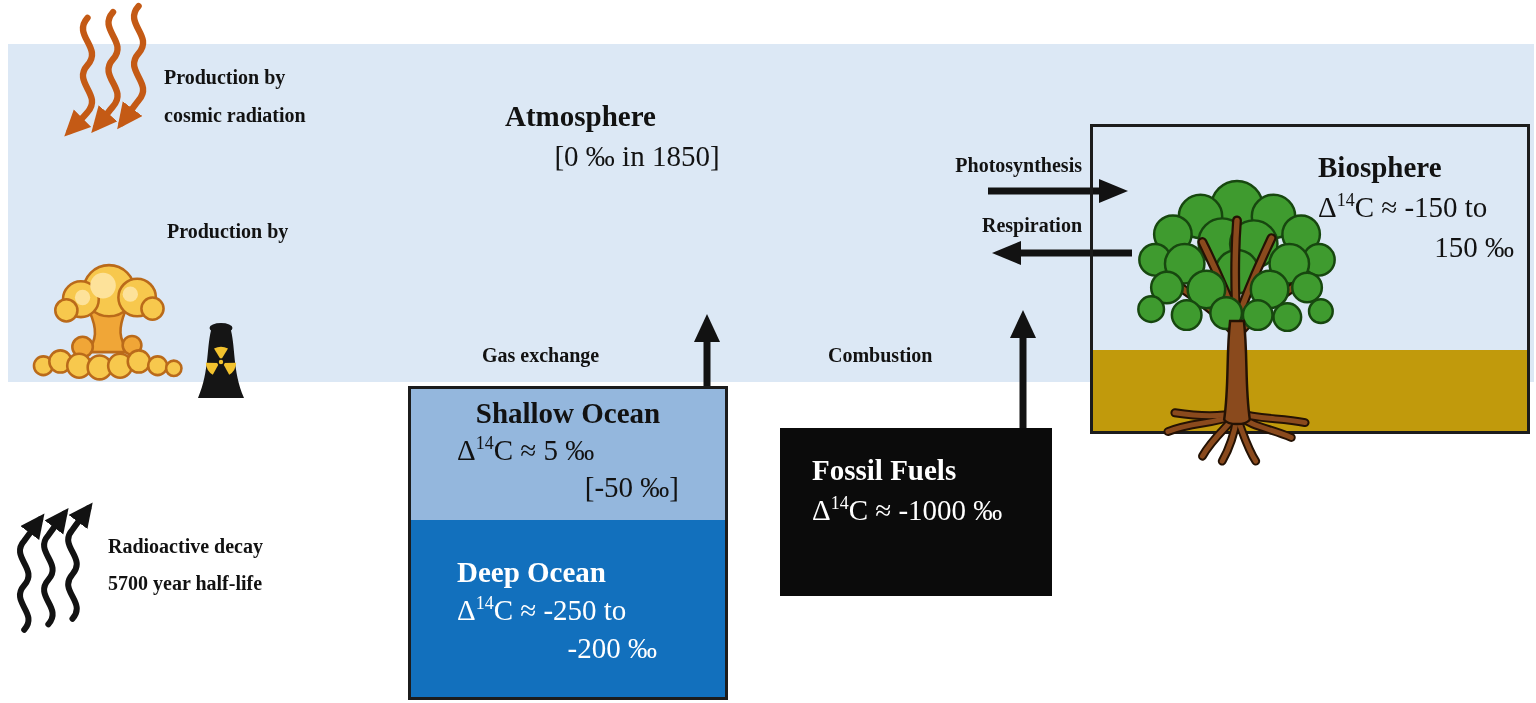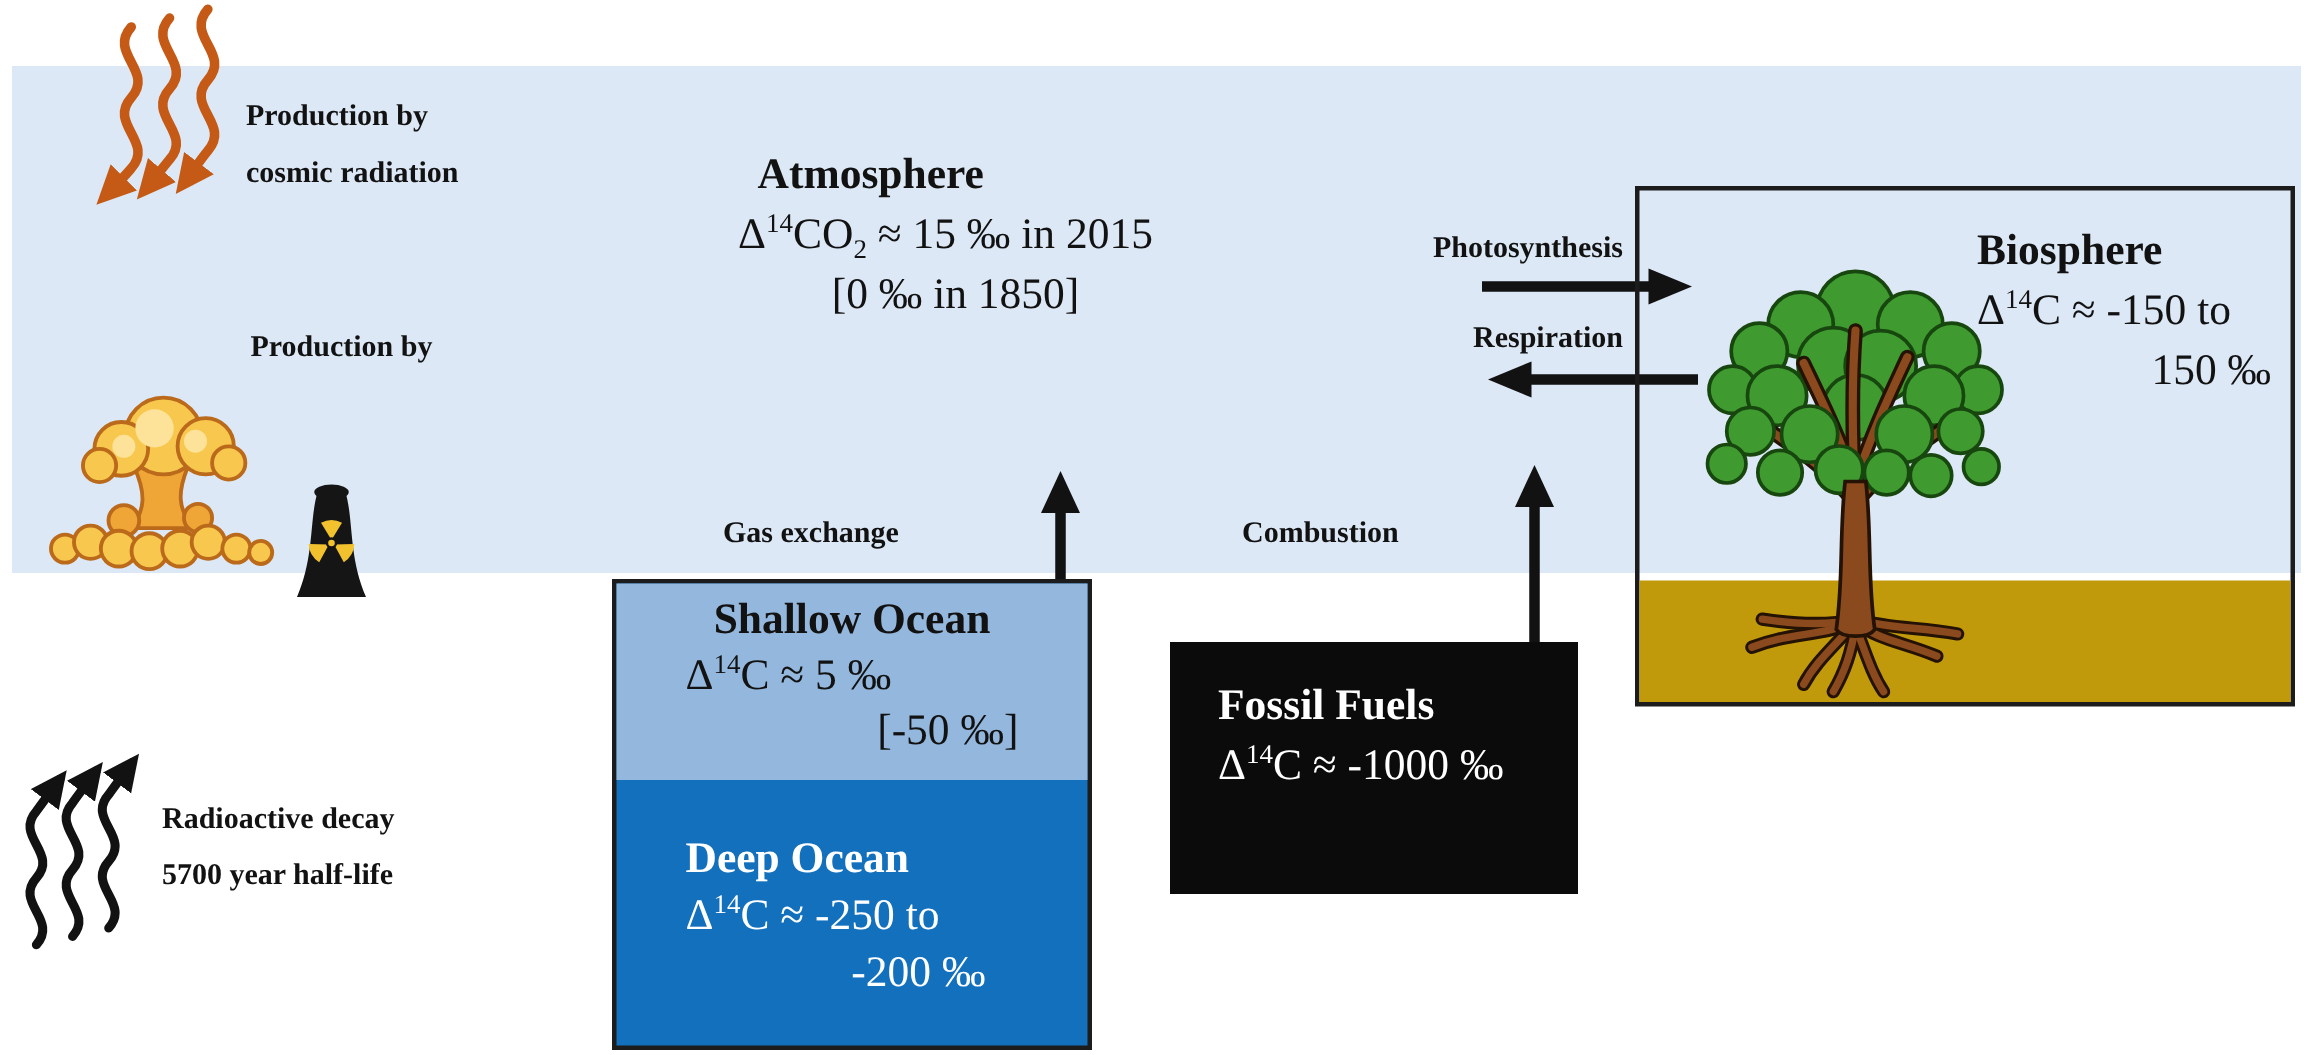--- a/index.html
+++ b/index.html
@@ -8,21 +8,21 @@
   .abs{position:absolute;}
   .band{position:absolute;left:8px;top:44px;width:1526px;height:338px;background:var(--atmosphere-blue);}
   .lbl{position:absolute;font-weight:700;font-size:20px;line-height:38px;white-space:nowrap;color:var(--ink);}
   .fline{font-size:29px;font-weight:400;line-height:40px;white-space:nowrap;}
   .fline sup{font-size:0.62em;vertical-align:super;line-height:0;}
   .fline sub{font-size:0.62em;vertical-align:sub;line-height:0;}
   .fval{white-space:pre;}
   .tblock{position:absolute;font-size:29px;line-height:40px;}
   .tblock .title{font-weight:700;line-height:40px;white-space:nowrap;}
   .box{position:absolute;border:3px solid var(--box-border);box-sizing:border-box;}
-  .bio-box{left:1090px;top:124px;width:440px;height:347px;background:transparent;}
+  .bio-box{left:1090px;top:124px;width:440px;height:310px;background:transparent;}
   .soil{position:absolute;left:0;right:0;bottom:0;height:81px;background:var(--soil-gold);}
   .ocean-box{left:408px;top:386px;width:320px;height:314px;background:var(--deep-blue);}
   .shallow{position:absolute;left:0;right:0;top:0;height:131px;background:var(--shallow-blue);}
   .white-t{color:#fff;}
   .fossil{left:780px;top:428px;width:272px;height:168px;background:var(--fossil-black);border:none;}
   svg{display:block;overflow:visible;}
 </style>
 </head>
 <body>
 
@@ -86,21 +86,20 @@
         <path d="M0,-2 L-7,-13.5 A15,15 0 0 1 7,-13.5 Z"></path>
         <path d="M0,-2 L-7,-13.5 A15,15 0 0 1 7,-13.5 Z" transform="rotate(120)"></path>
         <path d="M0,-2 L-7,-13.5 A15,15 0 0 1 7,-13.5 Z" transform="rotate(240)"></path>
         <circle cx="0" cy="0" r="3" stroke="#151515" stroke-width="1.6"></circle>
       </g>
     </g>
   </svg>
 
   <div class="tblock" style="left:492px;top:96px;width:290px;">
     <div class="title" style="margin-left:13px;">Atmosphere</div>
-    <div class="fline"><span>Δ</span><sup>14</sup><span>CO</span><sub>2</sub><span class="fval"> ≈ 15 ‰ in 2015</span></div>
     <div class="fline" style="text-align:center;">[0 ‰ in 1850]</div>
   </div>
 
   <div class="lbl" style="left:860px;top:146px;width:222px;text-align:right;">Photosynthesis</div>
   <svg class="abs" style="left:988px;top:176px;" width="142" height="30" viewBox="0 0 142 30">
     <rect x="0" y="11.5" width="116" height="7" fill="var(--ink)"></rect>
     <polygon points="140,15 111,3 111,27" fill="var(--ink)"></polygon>
   </svg>
 
   <div class="lbl" style="left:860px;top:206px;width:222px;text-align:right;">Respiration</div>

